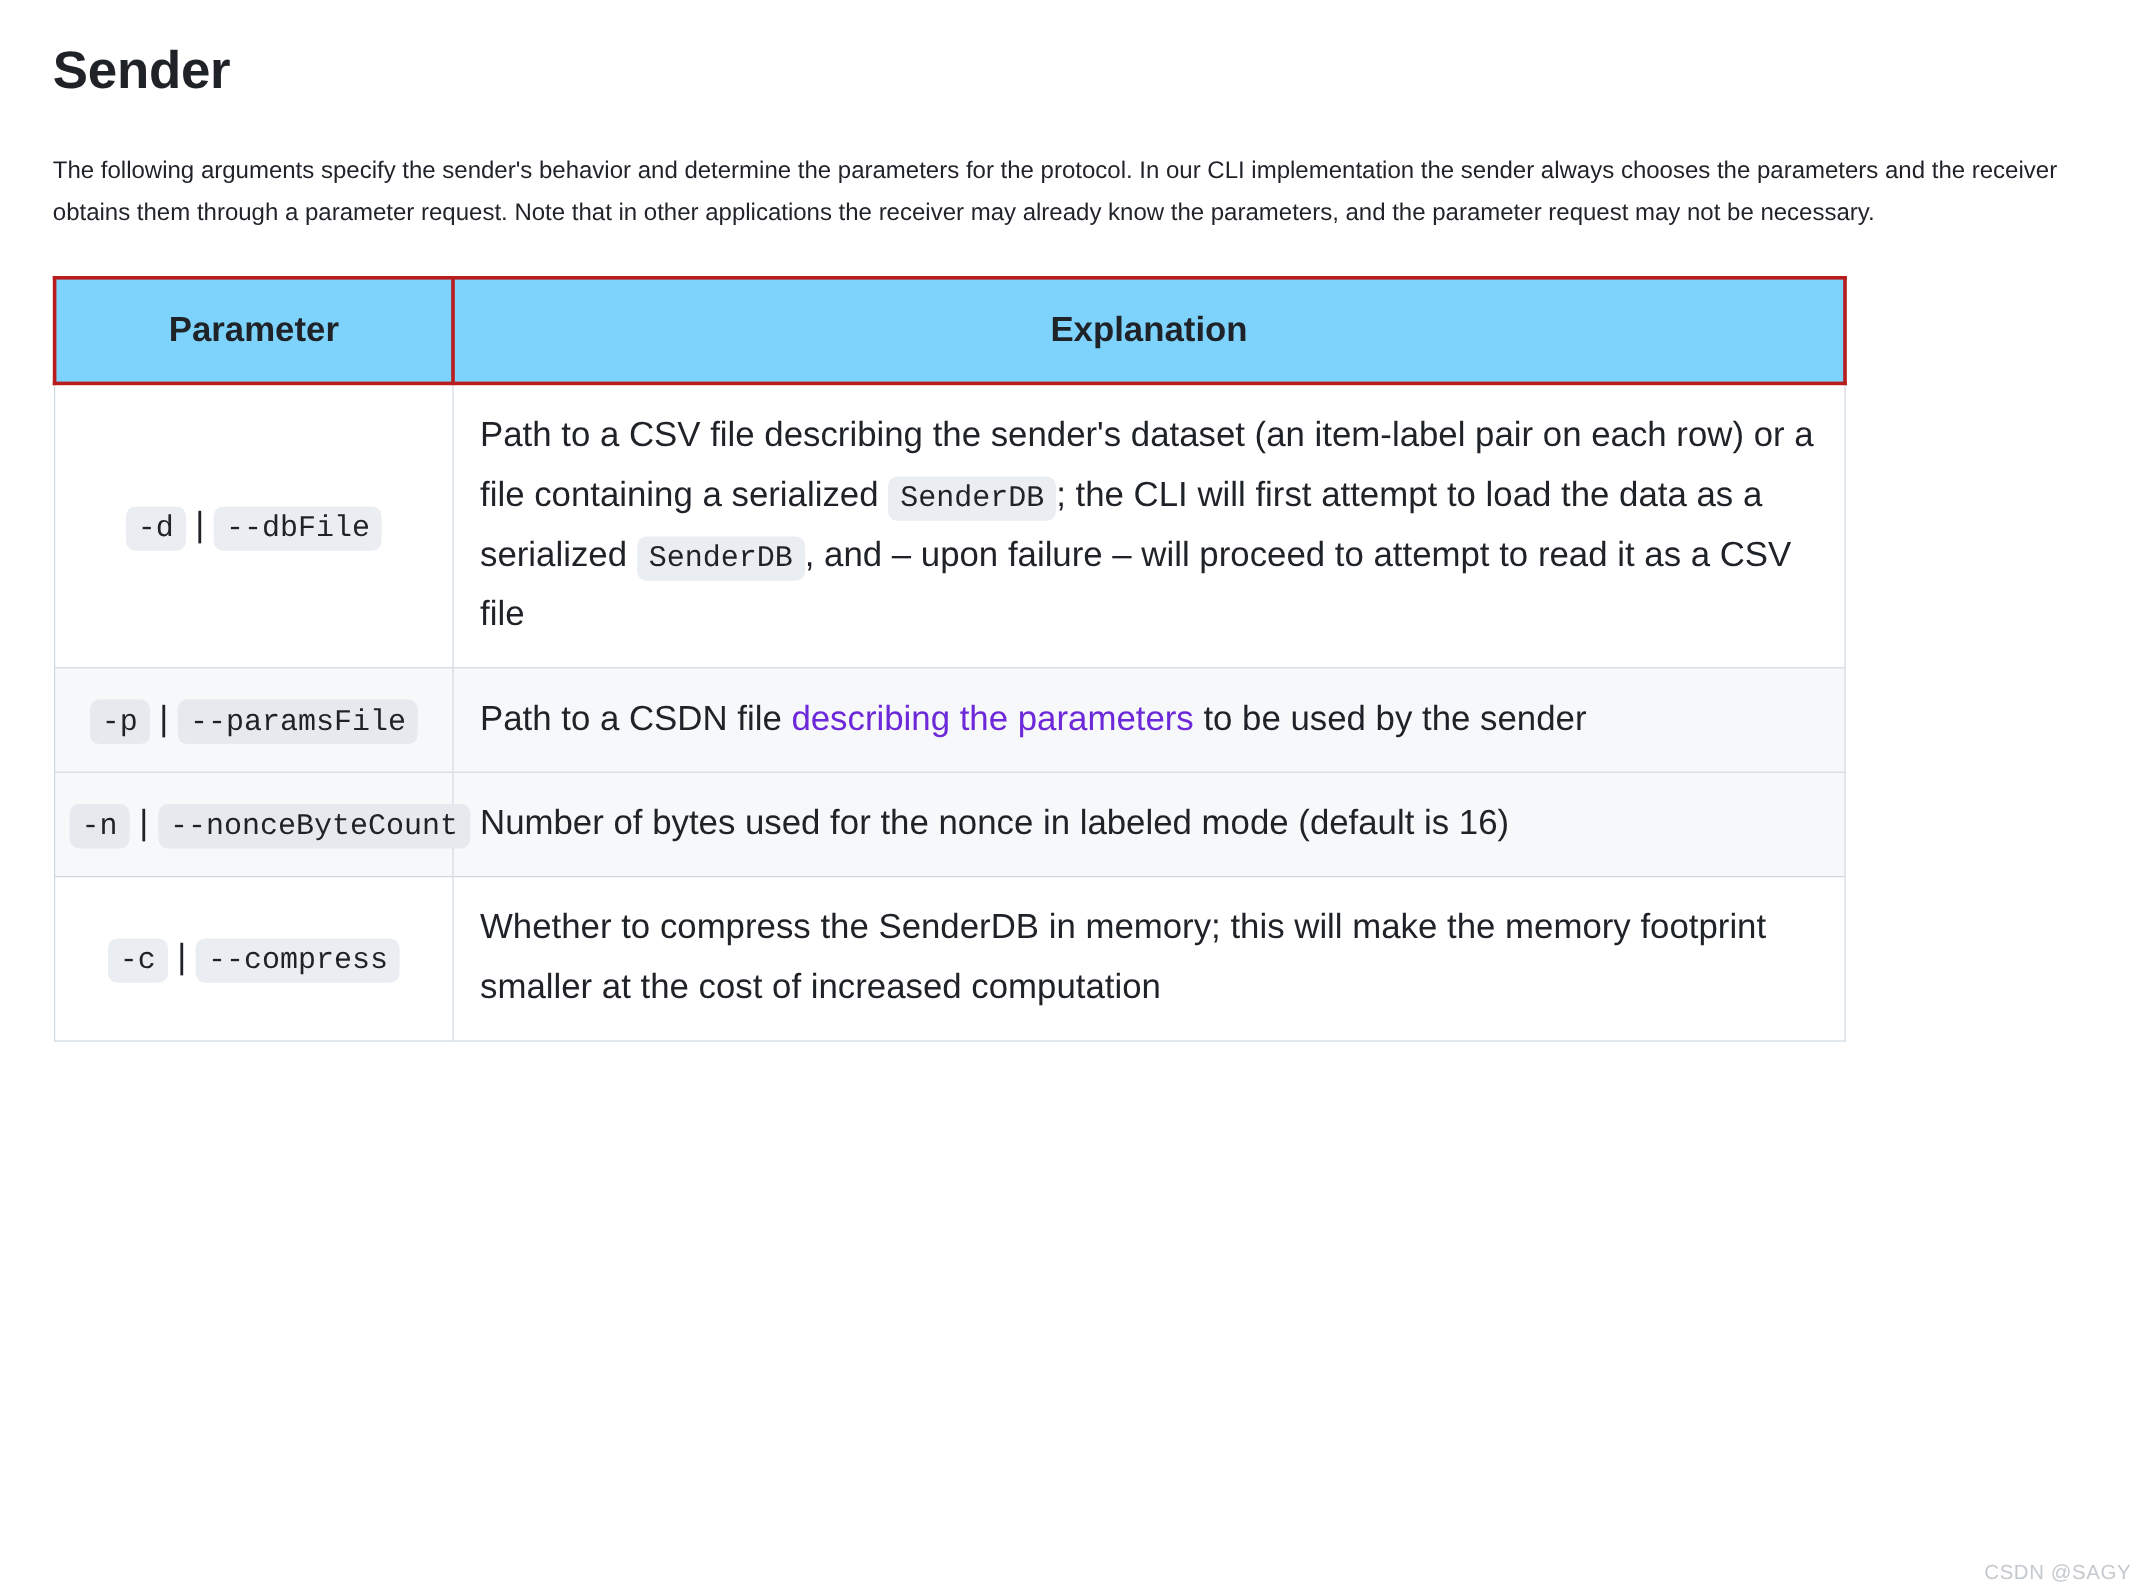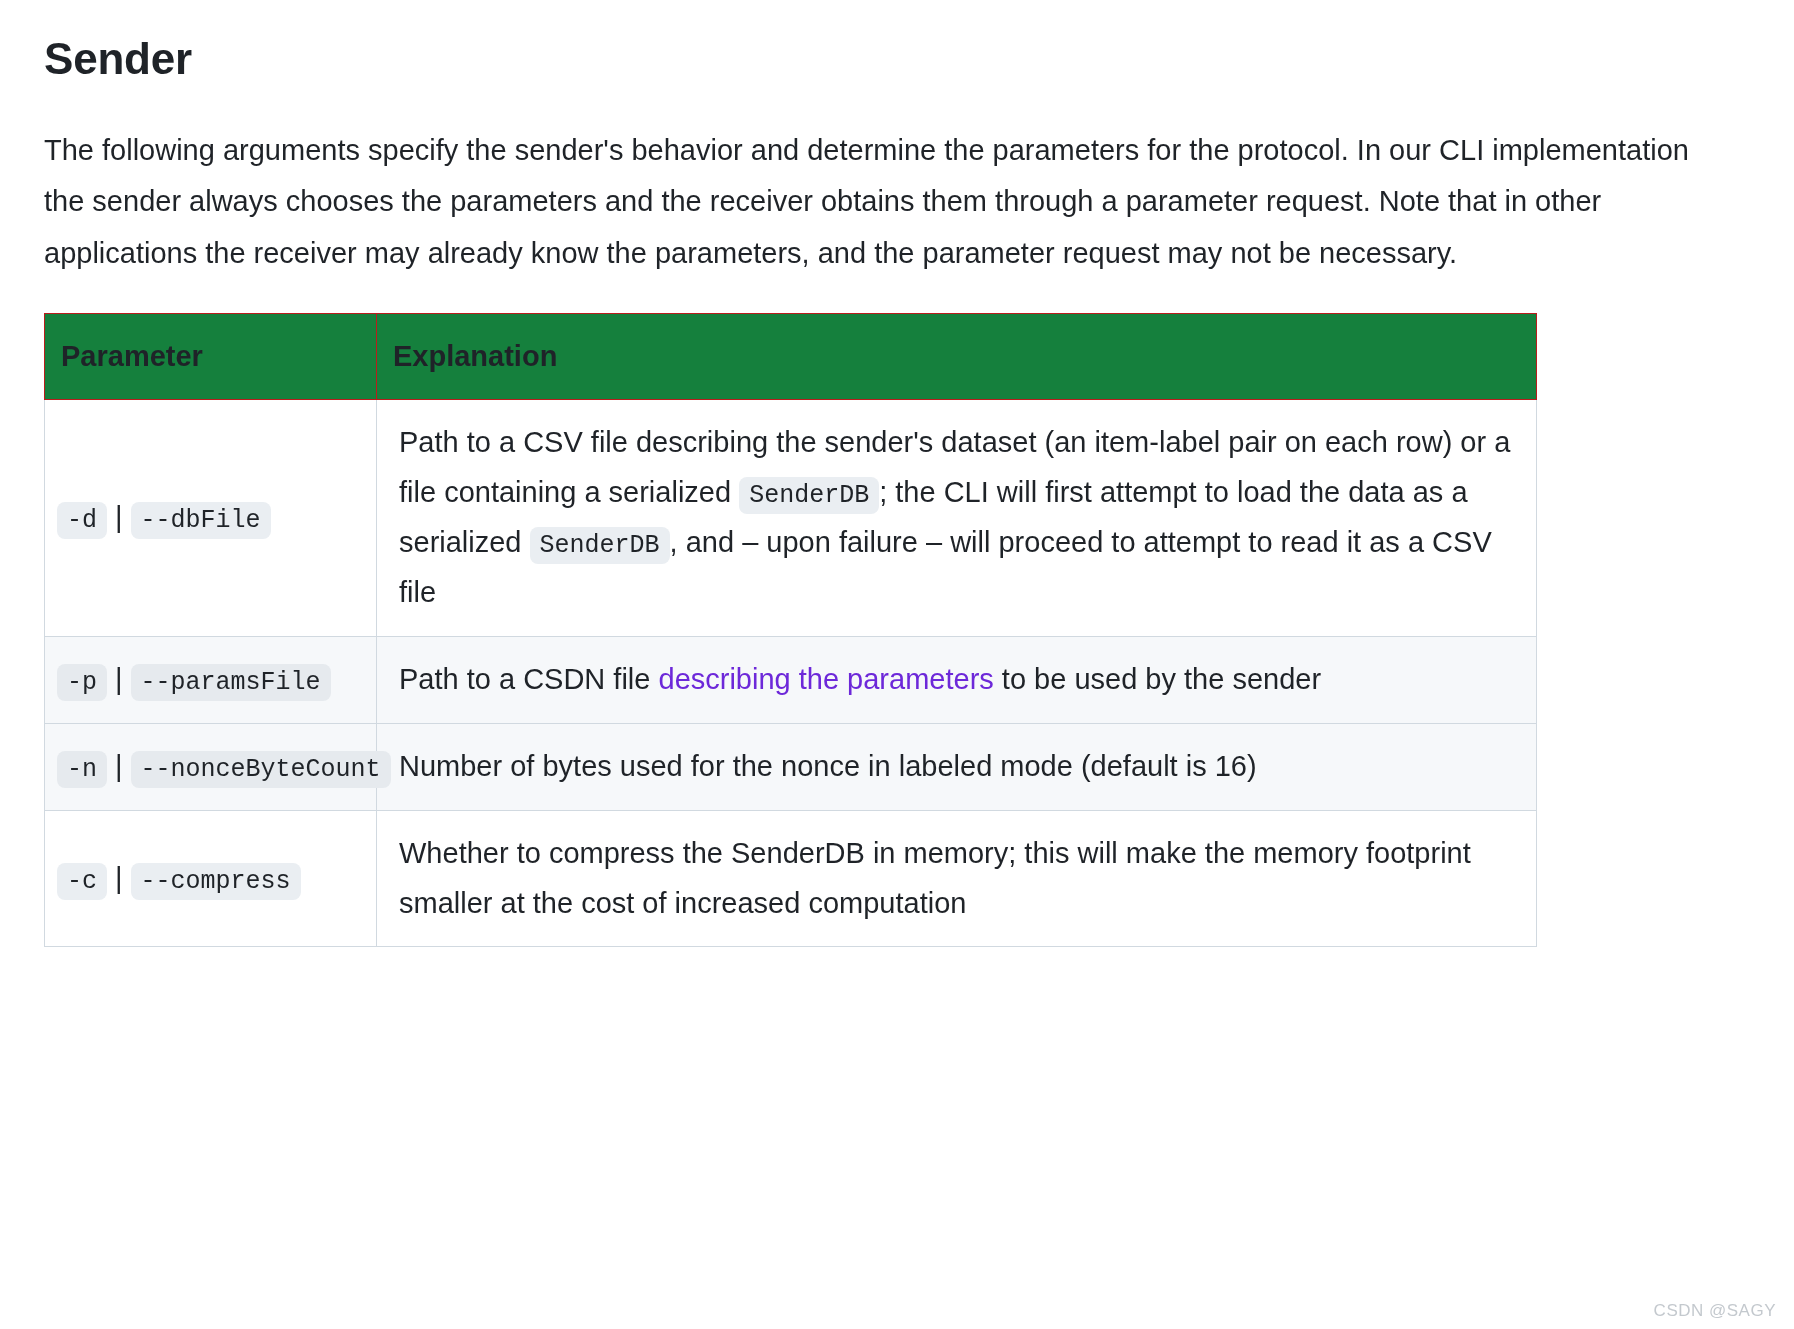--- a/index.html
+++ b/index.html
@@ -21,53 +21,54 @@
   }
   h1.page-title {
     font-size: 44px;
     font-weight: 600;
     letter-spacing: -0.2px;
     margin: 16px 0 40px 0;
     line-height: 1.15;
     color: #1f2328;
   }
   p.intro {
-    font-size: 29px;
+    font-size: 20px;
     line-height: 1.78;
     margin: 0 0 34px 0;
     color: #1f2328;
     max-width: 1700px;
   }
   table.params-table {
     border-collapse: collapse;
     width: 1492px;
     table-layout: fixed;
     border: 1px solid #d1d9e0;
     border-bottom: none;
   }
   table.params-table col.col-param { width: 332px; }
   table.params-table col.col-expl  { width: 1160px; }
   table.params-table th {
     font-size: 29px;
     font-weight: 600;
     padding: 26px 16px;
-    text-align: left;
-    border: 1px solid #b91c1c;
-    background: #15803d;
+    text-align: center;
+    border: 3px solid #b91c1c;
+    background: #7dd3fc;
     color: #1f2328;
   }
   table.params-table td {
     font-size: 29px;
     line-height: 1.72;
     padding: 18px 22px;
     border: 1px solid #d1d9e0;
     vertical-align: middle;
     color: #1f2328;
   }
   table.params-table td.param-cell {
+    text-align: center;
     padding-left: 12px;
     padding-right: 12px;
   }
   table.params-table tr.alt td {
     background: #f6f8fa;
     margin-left: 16px;
   }
   code.inline-code {
     font-family: "Liberation Mono", monospace;
     font-size: 25px;

